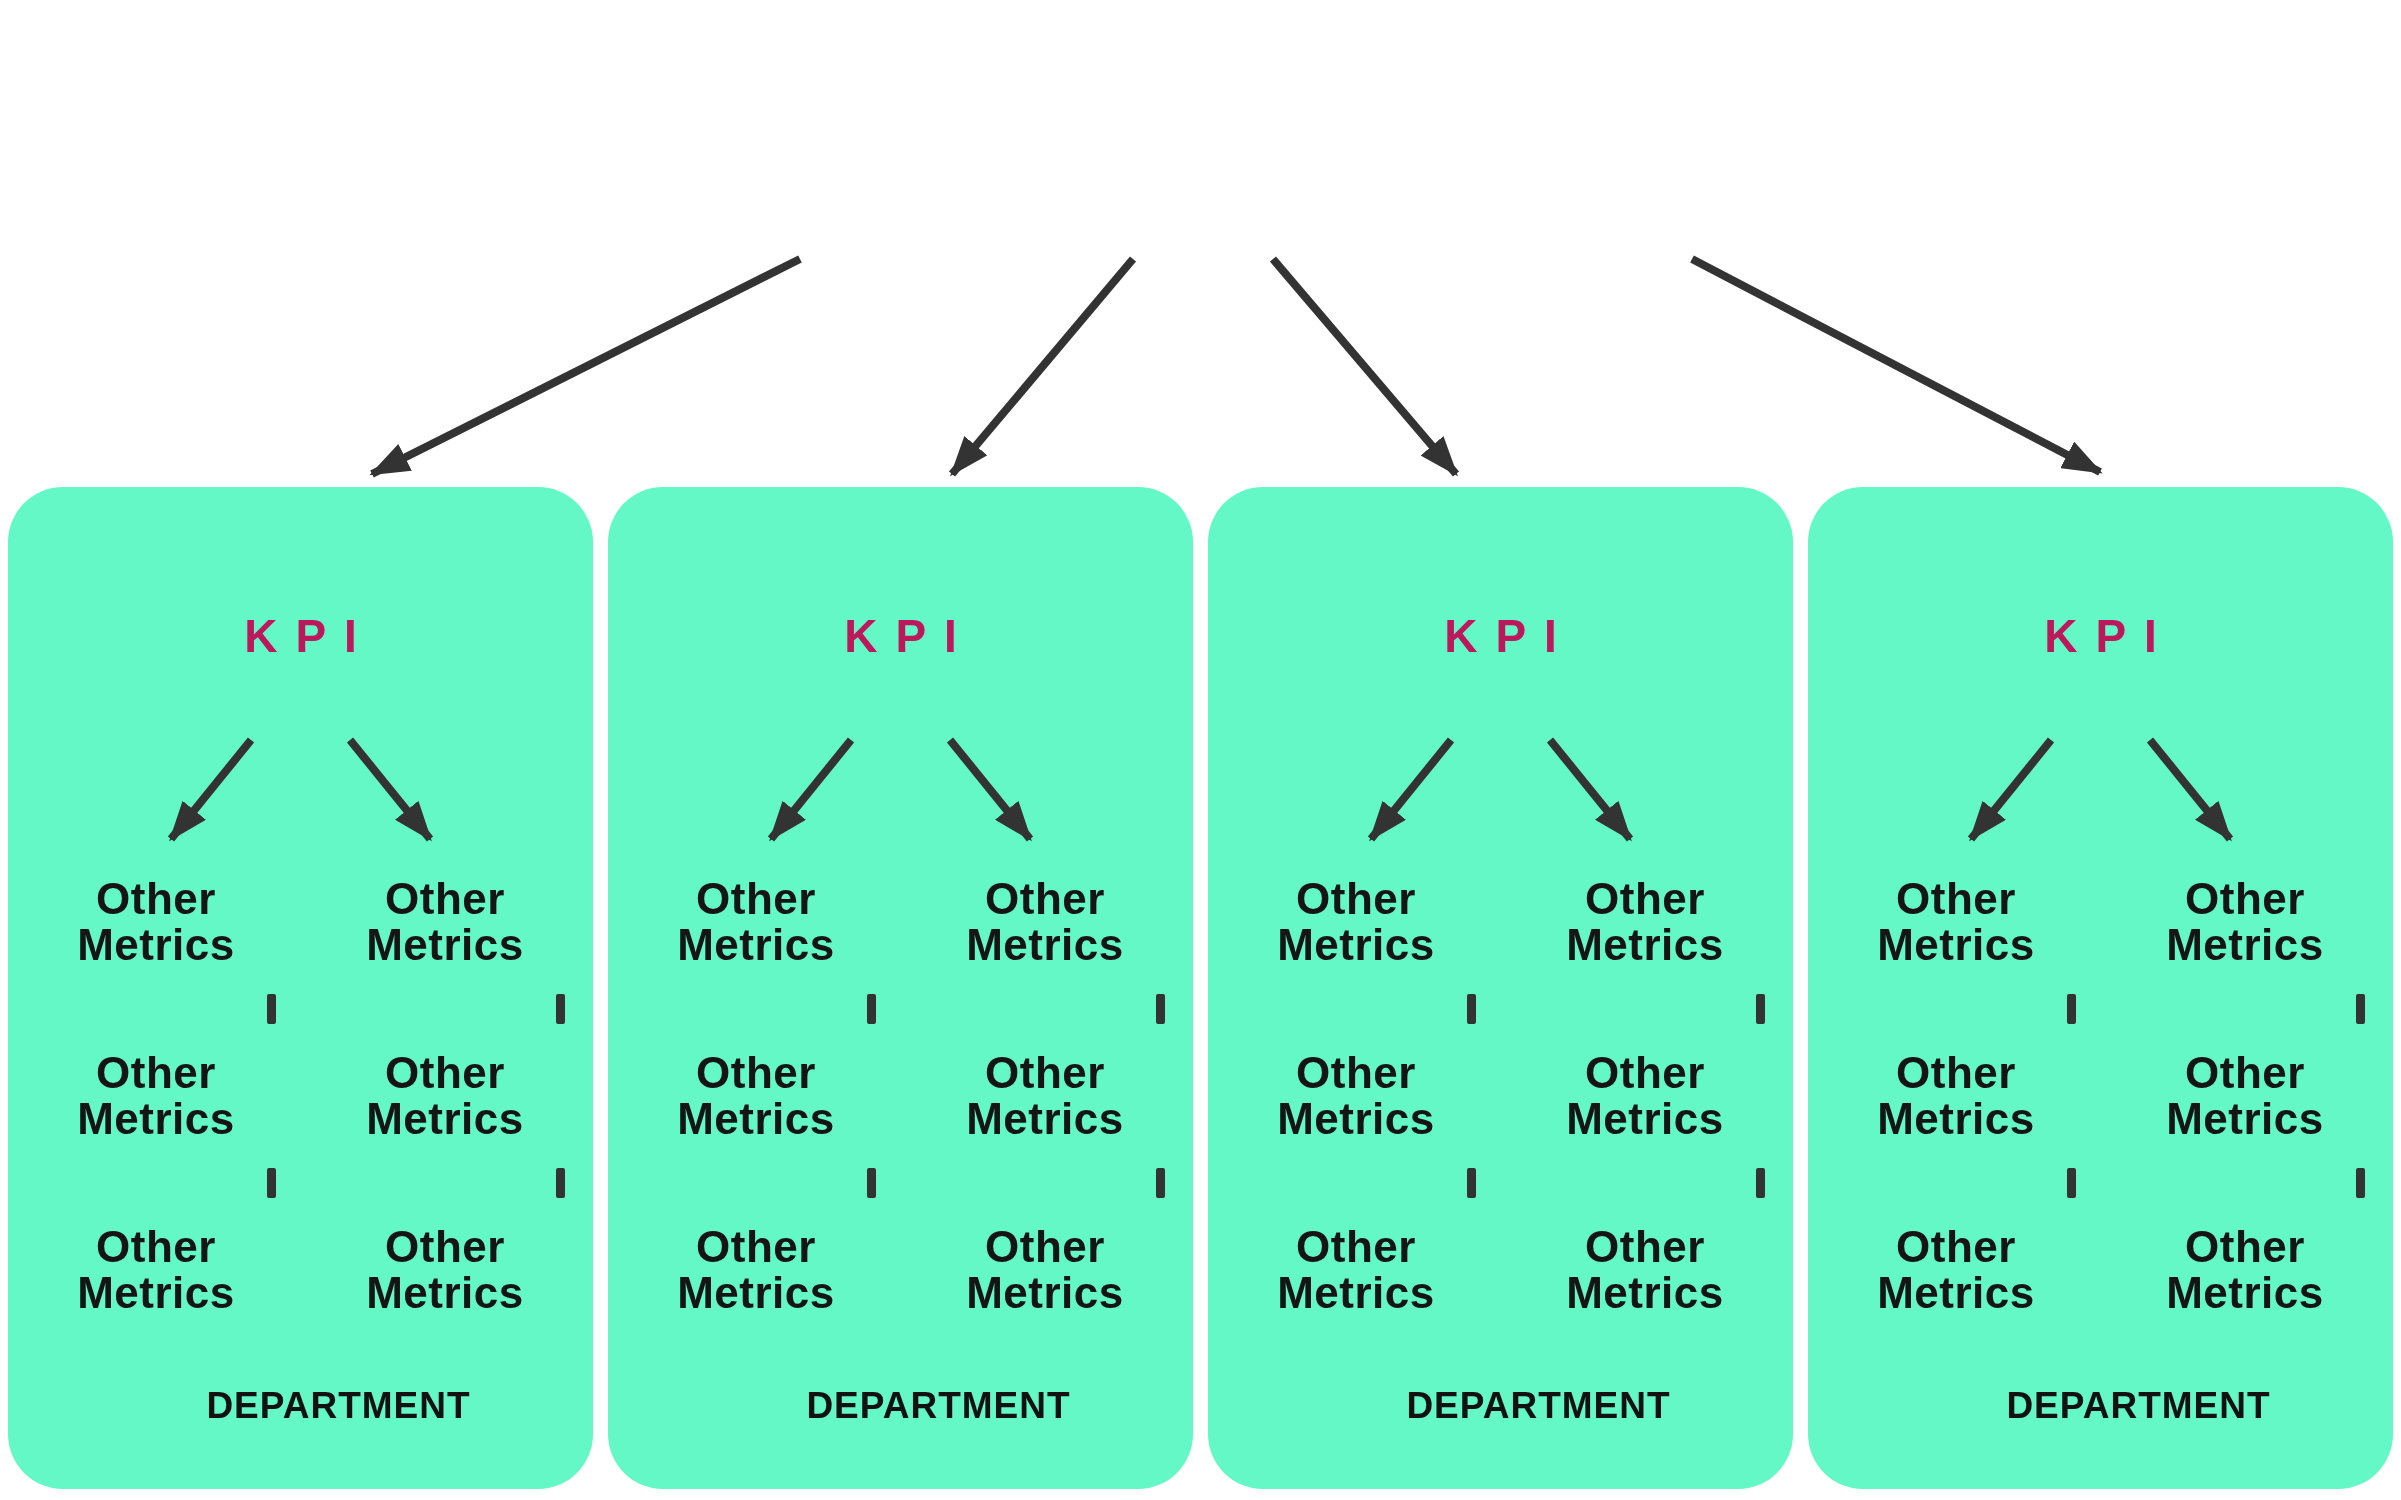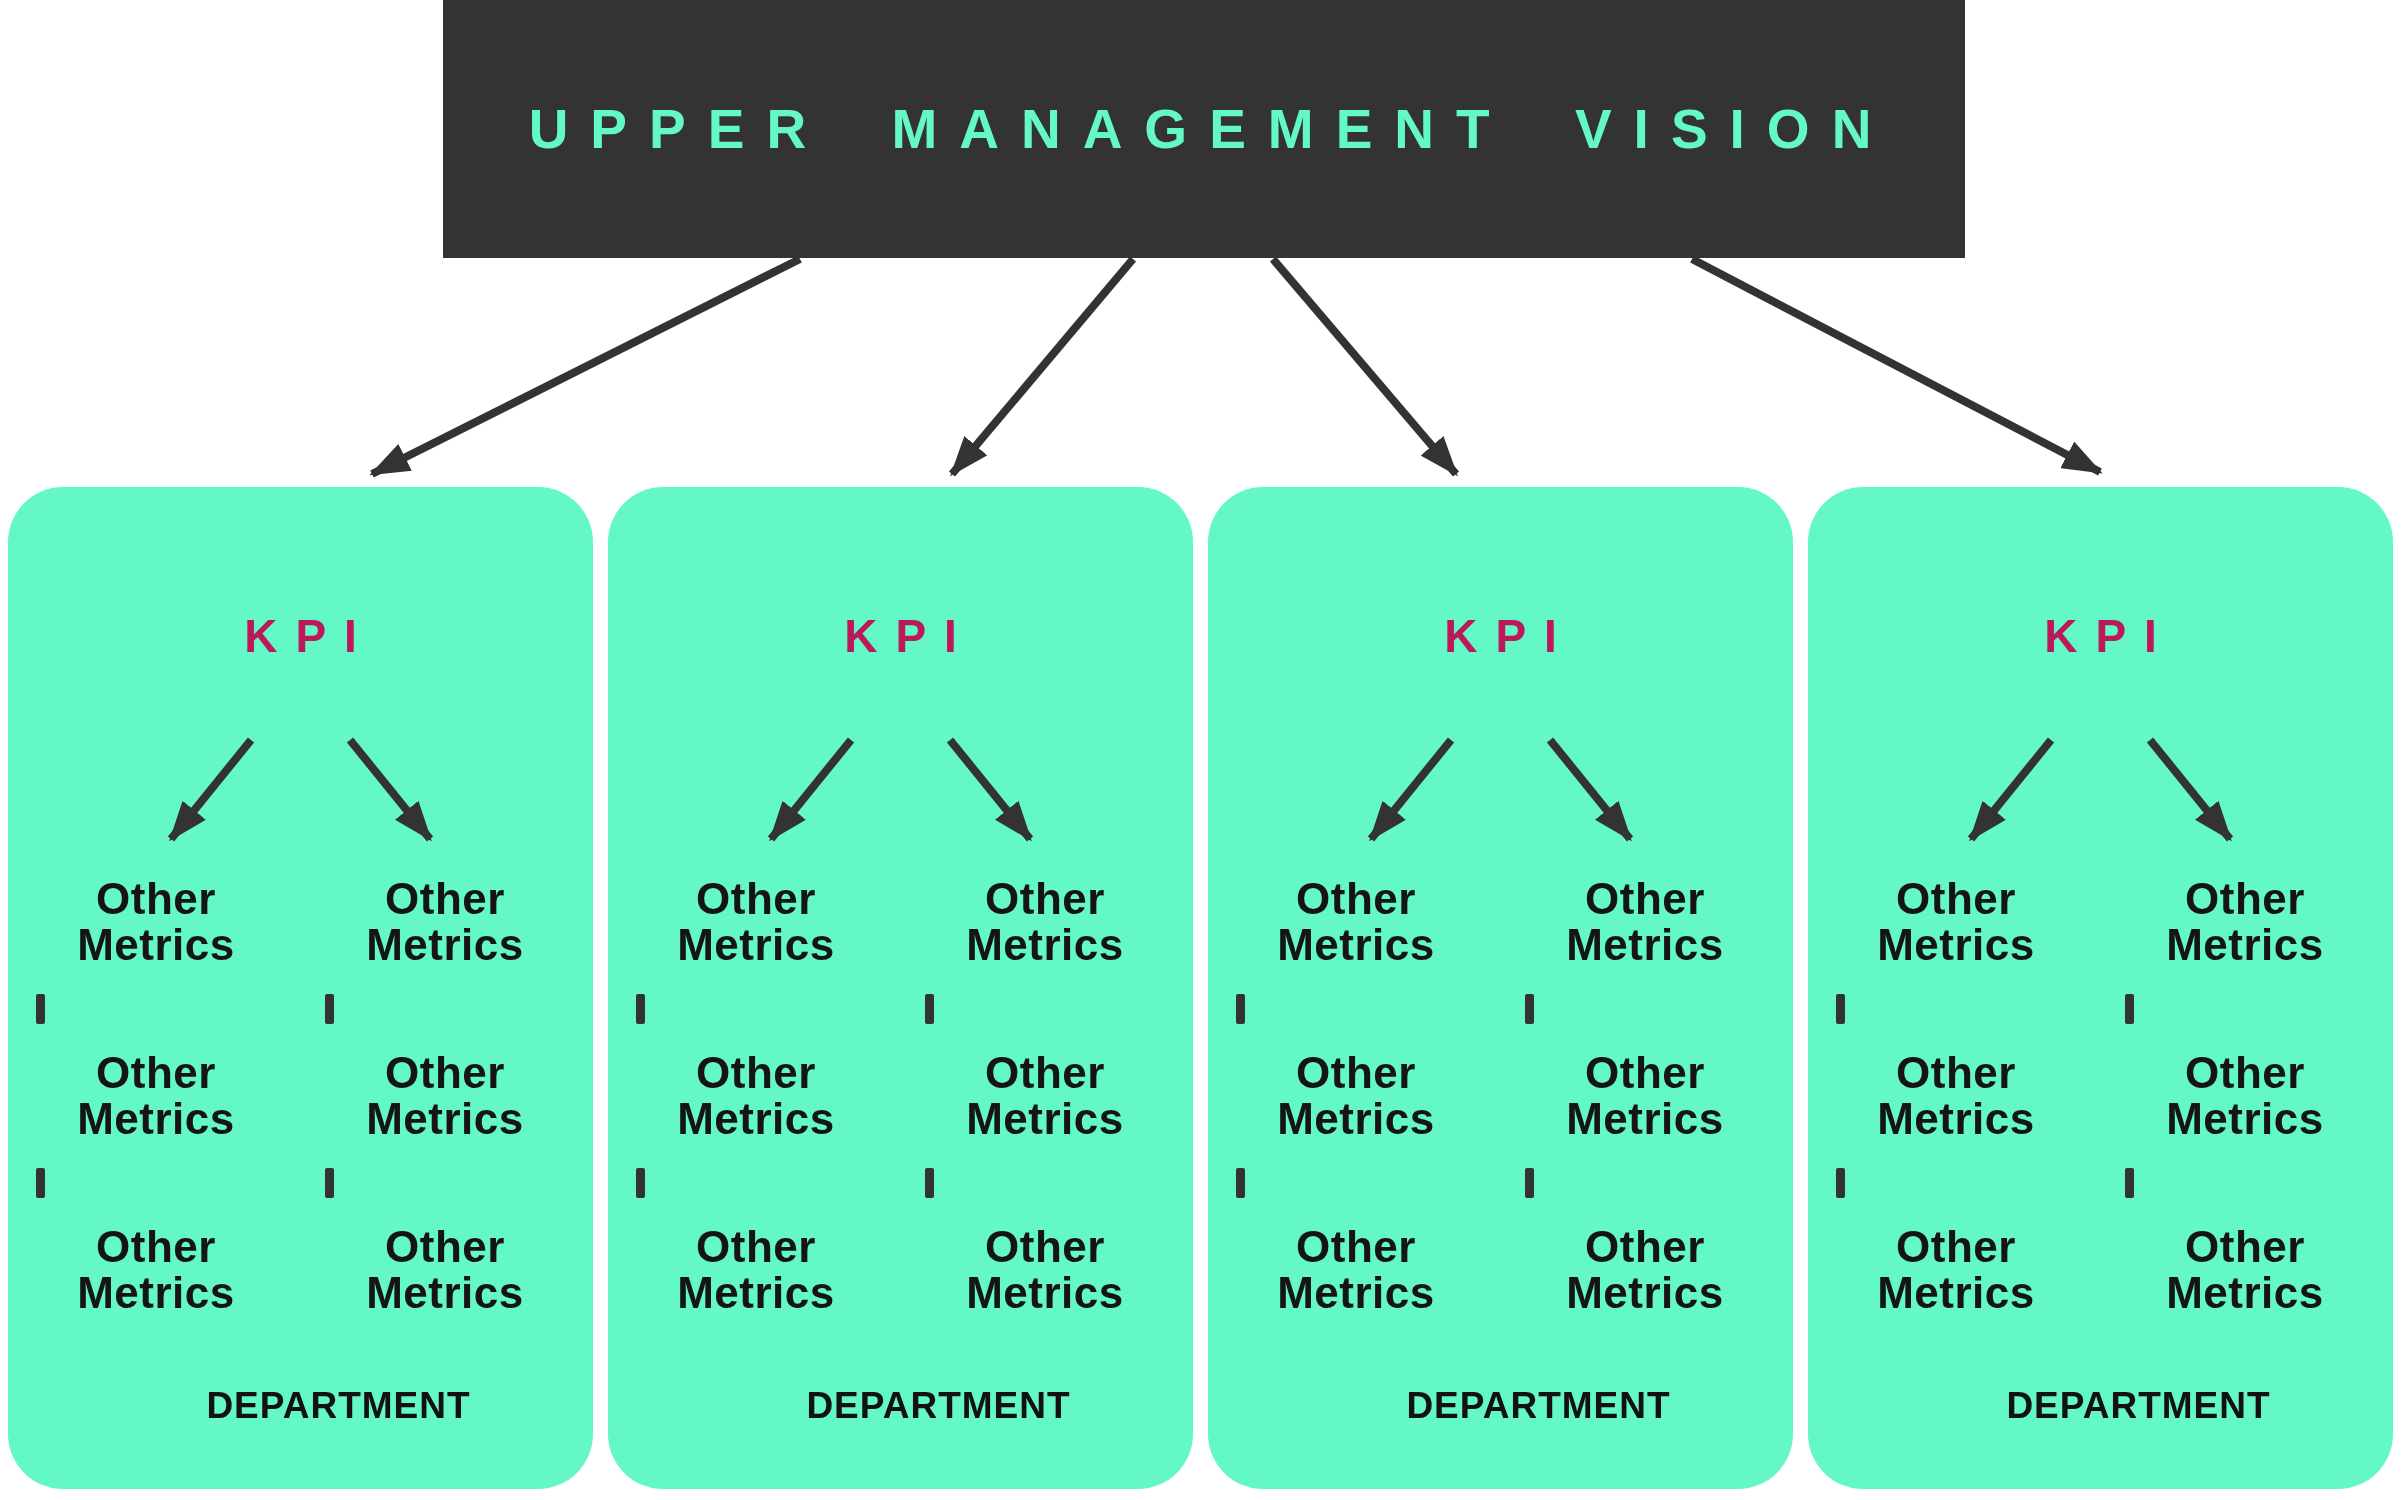--- a/index.html
+++ b/index.html
@@ -25,42 +25,39 @@
   }
   .card-1{left:8px}.card-2{left:608px}.card-3{left:1208px}.card-4{left:1808px}
   .kpi{
     position:absolute;top:125px;left:0;width:100%;text-align:center;
     font-size:46px;line-height:48px;font-weight:700;letter-spacing:18px;text-indent:18px;
     color:#be185d;white-space:nowrap;
   }
   .kpi-arrows{position:absolute;left:0;top:0;pointer-events:none;}
   .col{
     position:absolute;top:389px;width:240px;
-    display:flex;flex-direction:column;align-items:flex-start;
+    display:flex;flex-direction:column;align-items:flex-end;
   }
   .col-left{left:28px}
   .col-right{left:317px}
   .metric{
     font-size:44px;line-height:46px;font-weight:600;letter-spacing:0.5px;
     color:#151515;text-align:center;width:240px;
   }
   .dash{width:9px;height:30px;background:#333333;margin:26px 0;border-radius:2px;}
   .dept{
     position:absolute;top:899px;left:0;width:100%;text-align:center;
     font-size:37px;line-height:40px;font-weight:700;letter-spacing:1px;color:#121212;padding-left:38px;
   }
 </style>
 </head>
 <body>
 
 <div class="canvas">
 
-  <div class="header">
-    <div class="header-title">UPPER MANAGEMENT VISION</div>
-  </div>
 
   <svg class="connectors" width="2401" height="1500" viewBox="0 0 2401 1500">
     <defs>
       <marker id="ahg" viewBox="0 0 40 30" refX="37" refY="15" markerWidth="40" markerHeight="30" orient="auto" markerUnits="userSpaceOnUse">
         <path d="M0 0 L40 15 L0 30 Z" fill="#333333"></path>
       </marker>
     </defs>
     <line x1="800" y1="259" x2="372" y2="474" stroke="#333333" stroke-width="8" marker-end="url(#ahg)"></line>
     <line x1="1133" y1="259" x2="952" y2="474" stroke="#333333" stroke-width="8" marker-end="url(#ahg)"></line>
     <line x1="1273" y1="259" x2="1456" y2="474" stroke="#333333" stroke-width="8" marker-end="url(#ahg)"></line>

